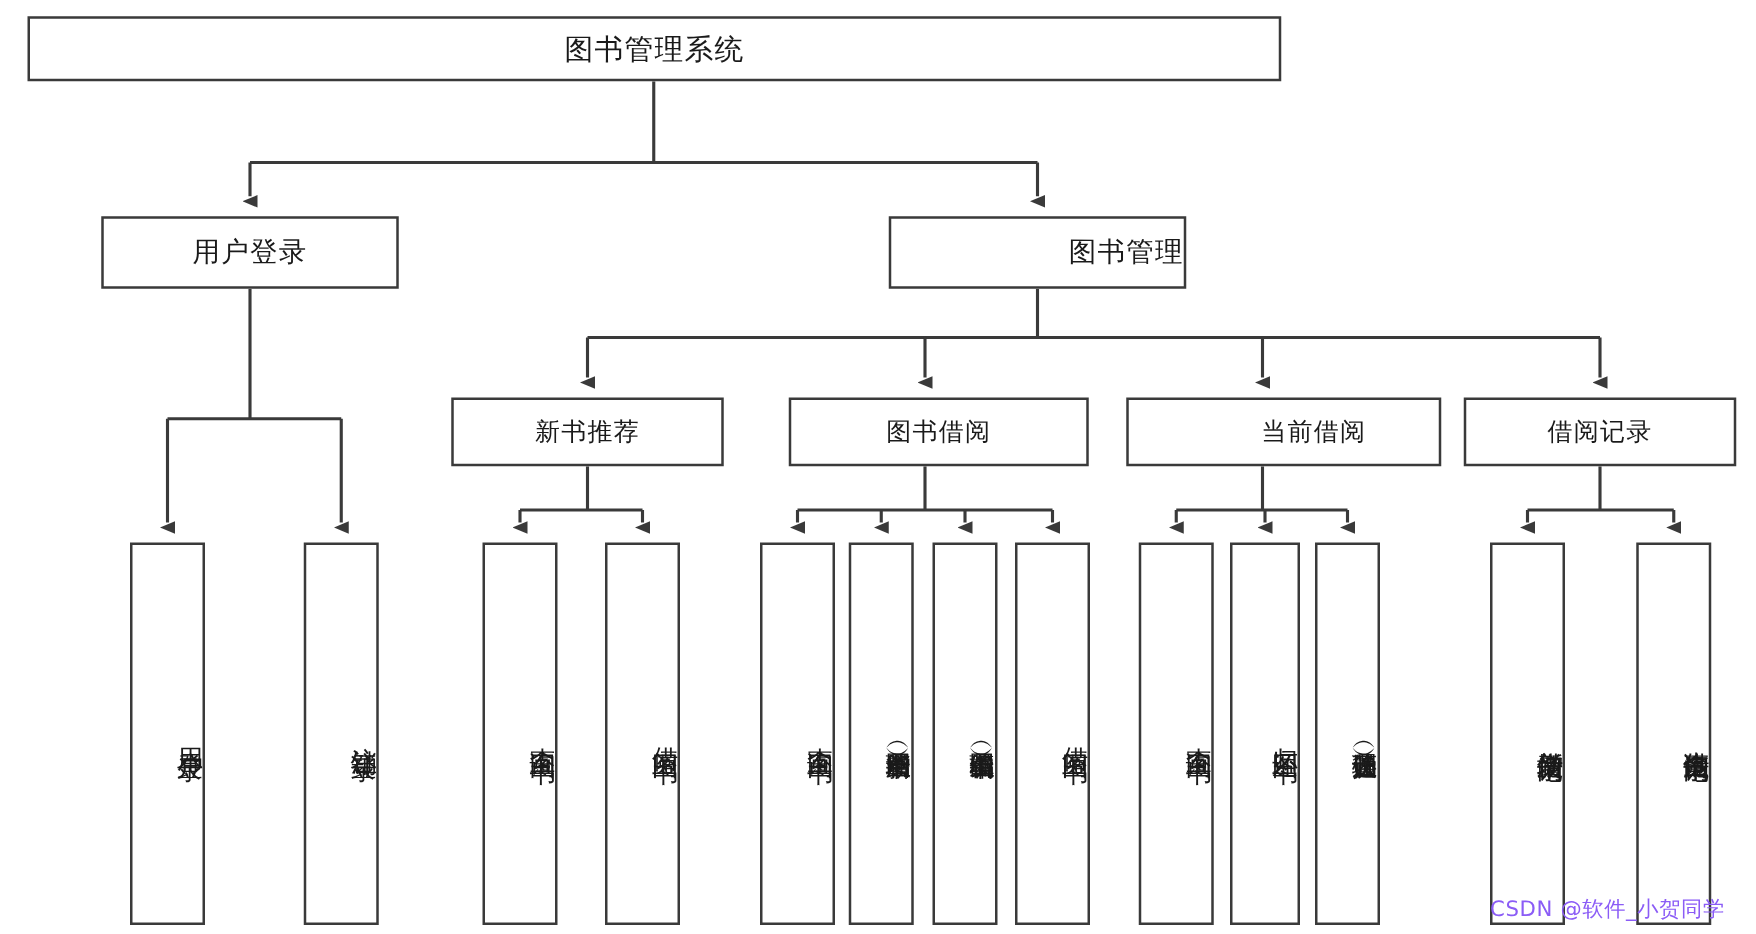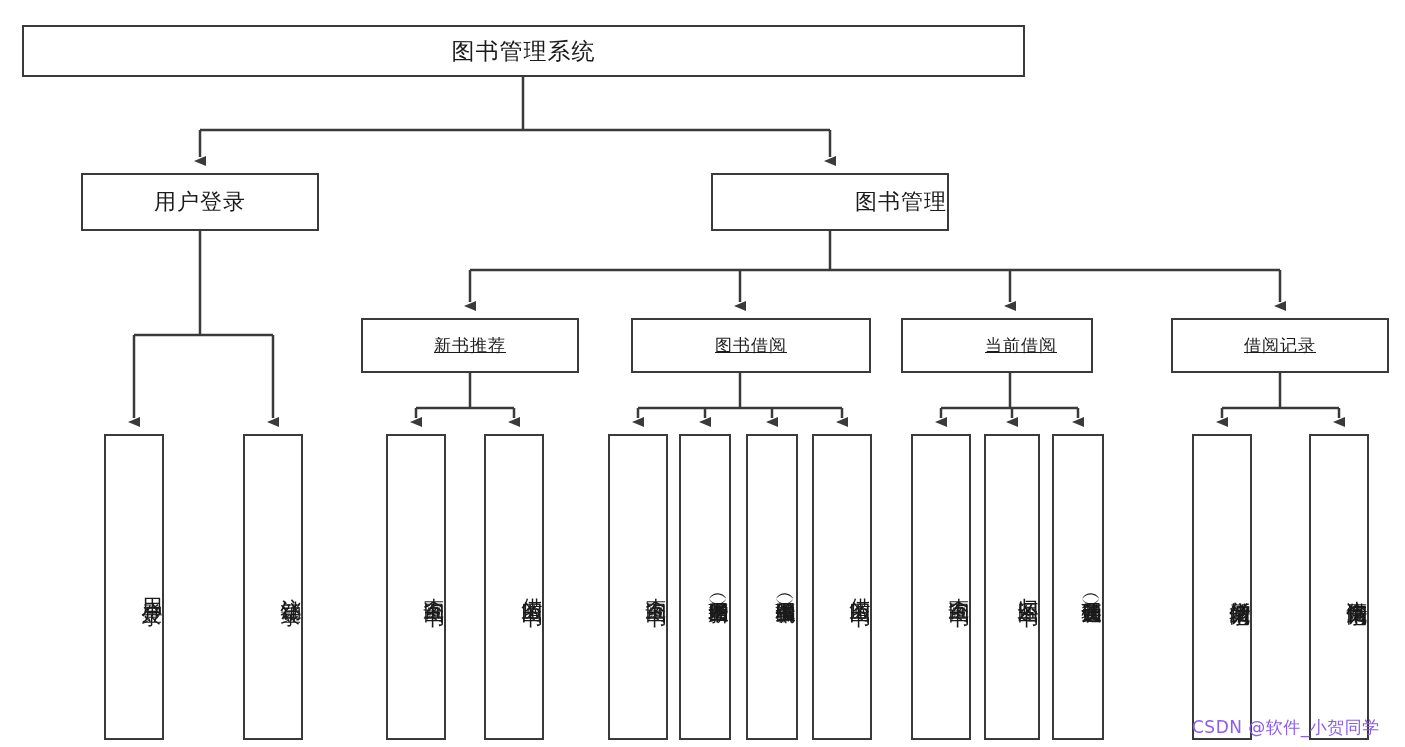--- a/index.html
+++ b/index.html
@@ -35,23 +35,22 @@
   }
   .node.root {
     font-size: 23px;
     letter-spacing: 1px;
   }
   .node.level1 {
     font-size: 22px;
     letter-spacing: 1px;
   }
   .node.level2 {
-    font-size: 17px;
+    font-size: 20px;
     letter-spacing: 1px;
-    text-decoration: underline;
   }
   
   .node.leaf {
     font-size: 21px;
     writing-mode: vertical-rl;
     text-orientation: upright;
     letter-spacing: 3px;
     line-height: 1;
     padding: 8px 0;
     align-items: flex-start;
@@ -119,38 +118,38 @@
       <path d="M1012,408 L1012,418" marker-end="url(#arrow)"></path>
       <path d="M1078,408 L1078,418" marker-end="url(#arrow)"></path>
 
       <path d="M1280,373 L1280,408"></path>
       <path d="M1222,408 L1339,408"></path>
       <path d="M1222,408 L1222,418" marker-end="url(#arrow)"></path>
       <path d="M1339,408 L1339,418" marker-end="url(#arrow)"></path>
     </g>
   </svg>
 
-  <div class="node root" style="left:22px; top:25px; width:1003px; height:52px;font-family:Liberation Mono, monospace;">
+  <div class="node root" style="left:22px; top:13px; width:1003px; height:52px;font-family:Liberation Mono, monospace;">
     <span>图书管理系统</span>
   </div>
 
   <div class="node level1" style="left:81px; top:173px; width:238px; height:58px;">
     <span>用户登录</span>
   </div>
   <div class="node level1" style="left:711px; top:173px; width:238px; height:58px;justify-content:flex-end;">
     <span>图书管理</span>
   </div>
 
   <div class="node level2" style="left:361px; top:318px; width:218px; height:55px;">
     <span>新书推荐</span>
   </div>
   <div class="node level2" style="left:631px; top:318px; width:240px; height:55px;">
     <span>图书借阅</span>
   </div>
-  <div class="node level2" style="left:901px; top:318px; width:192px; height:55px;padding-left:48px;">
+  <div class="node level2" style="left:901px; top:318px; width:252px; height:55px;padding-left:48px;">
     <span>当前借阅</span>
   </div>
   <div class="node level2" style="left:1171px; top:318px; width:218px; height:55px;">
     <span>借阅记录</span>
   </div>
 
   <div class="node leaf" style="left:104px; top:434px; width:60px; height:306px;">
     <span class="leaf-label">用户登录</span>
   </div>
   <div class="node leaf" style="left:243px; top:434px; width:60px; height:306px;">

